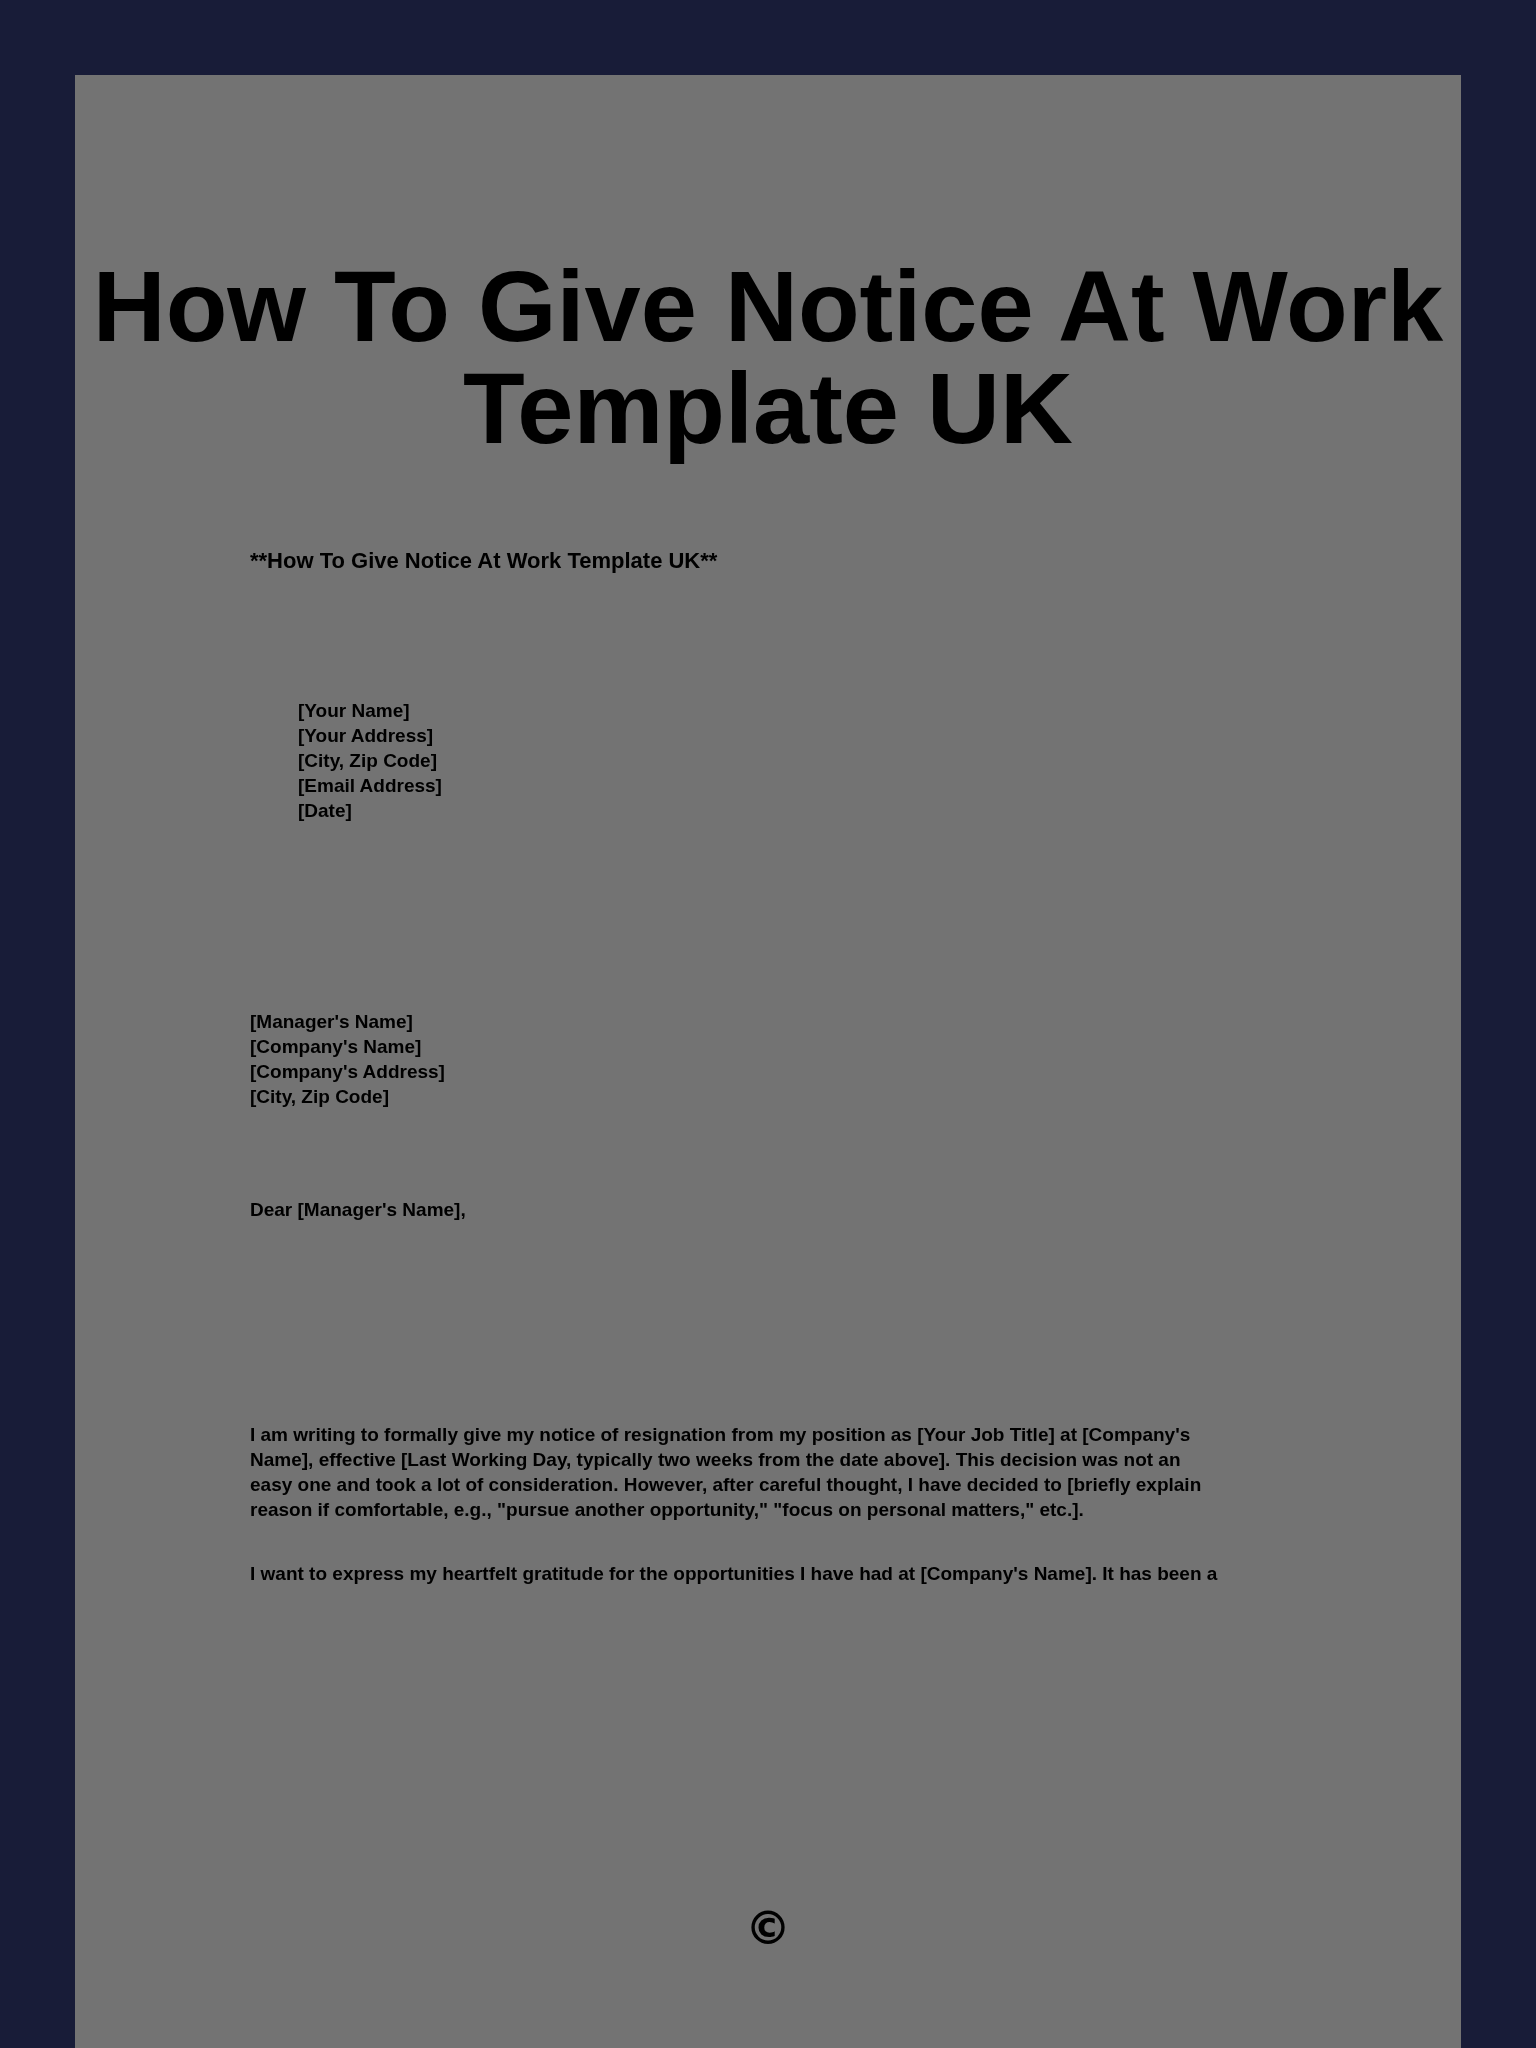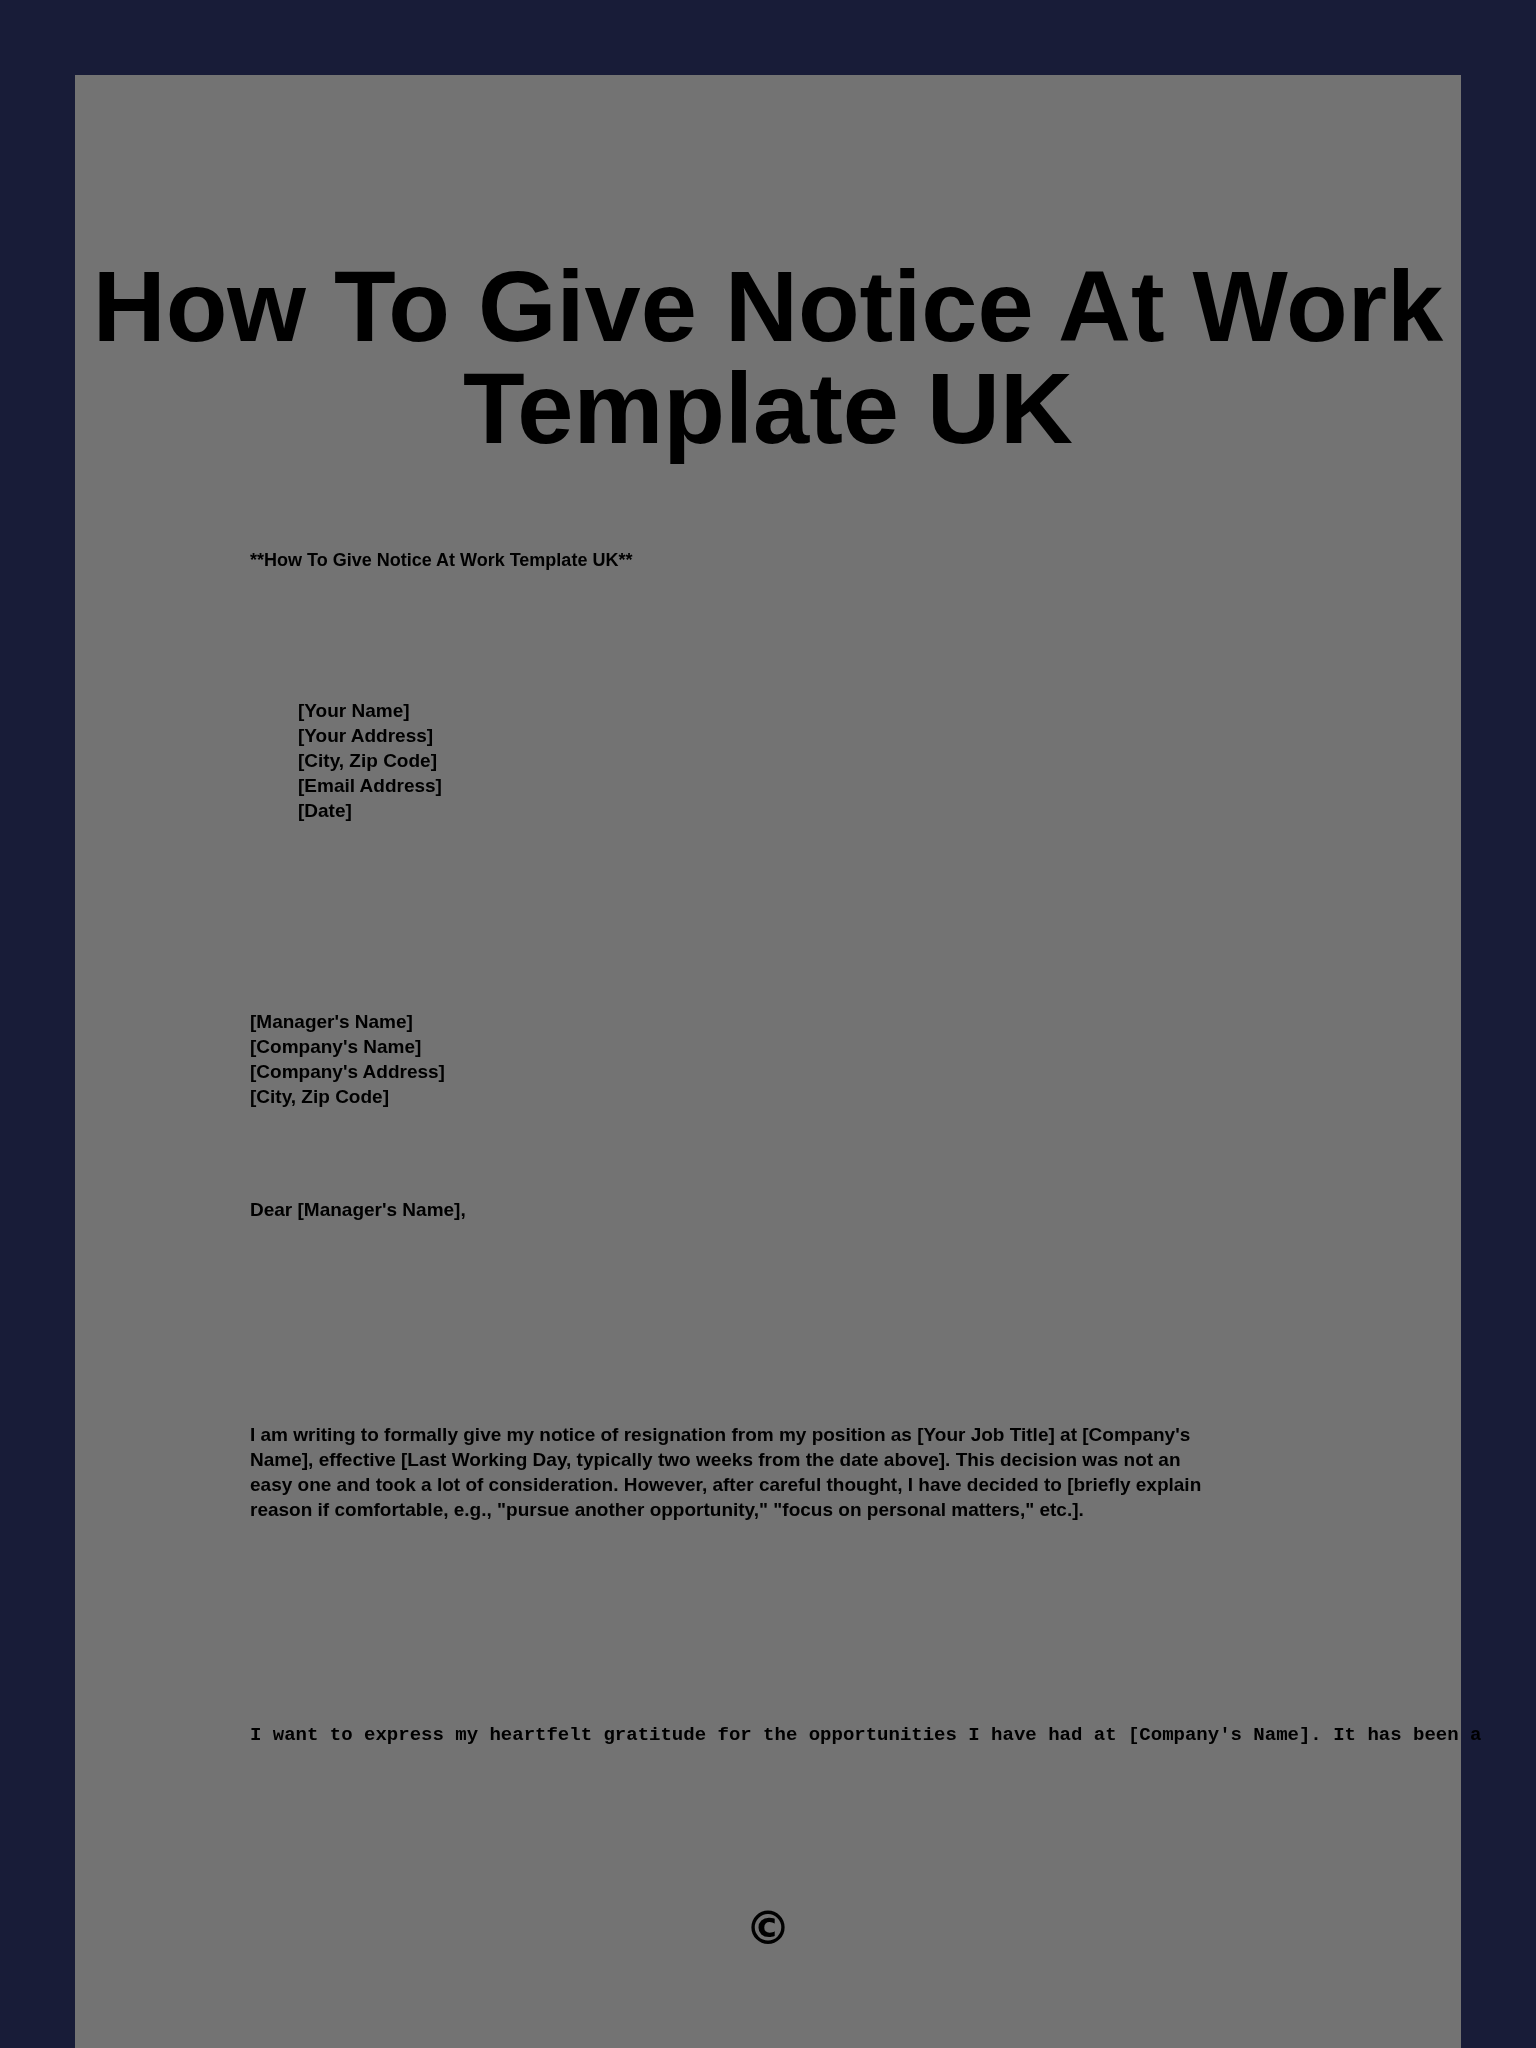--- a/index.html
+++ b/index.html
@@ -40,21 +40,21 @@
       position: absolute;
       left: 175px;
       width: 1090px;
       margin: 0;
       color: #000;
       font-weight: bold;
       font-size: 19px;
       line-height: 25px;
     }
     .subheading {
-      font-size: 18px;
+      font-size: 22px;
     }
     .line {
       display: block;
       white-space: nowrap;
     }
     .copyright {
       position: absolute;
       left: 0;
       width: 1386px;
       top: 1830px;
@@ -95,20 +95,20 @@
 
   <div class="block" style="top: 1122px;">Dear [Manager's Name],</div>
 
   <div class="block" style="top: 1347px;">
     <span class="line">I am writing to formally give my notice of resignation from my position as [Your Job Title] at [Company's</span>
     <span class="line">Name], effective [Last Working Day, typically two weeks from the date above]. This decision was not an</span>
     <span class="line">easy one and took a lot of consideration. However, after careful thought, I have decided to [briefly explain</span>
     <span class="line">reason if comfortable, e.g., "pursue another opportunity," "focus on personal matters," etc.].</span>
   </div>
 
-  <div class="block" style="top: 1648px; font-family: Liberation Mono, monospace;">
+  <div class="block" style="top: 1486px;">
     <span class="line">I want to express my heartfelt gratitude for the opportunities I have had at [Company's Name]. It has been a</span>
   </div>
 
 
   <div class="copyright">©</div>
 
 </div>
 
 </body></html>

